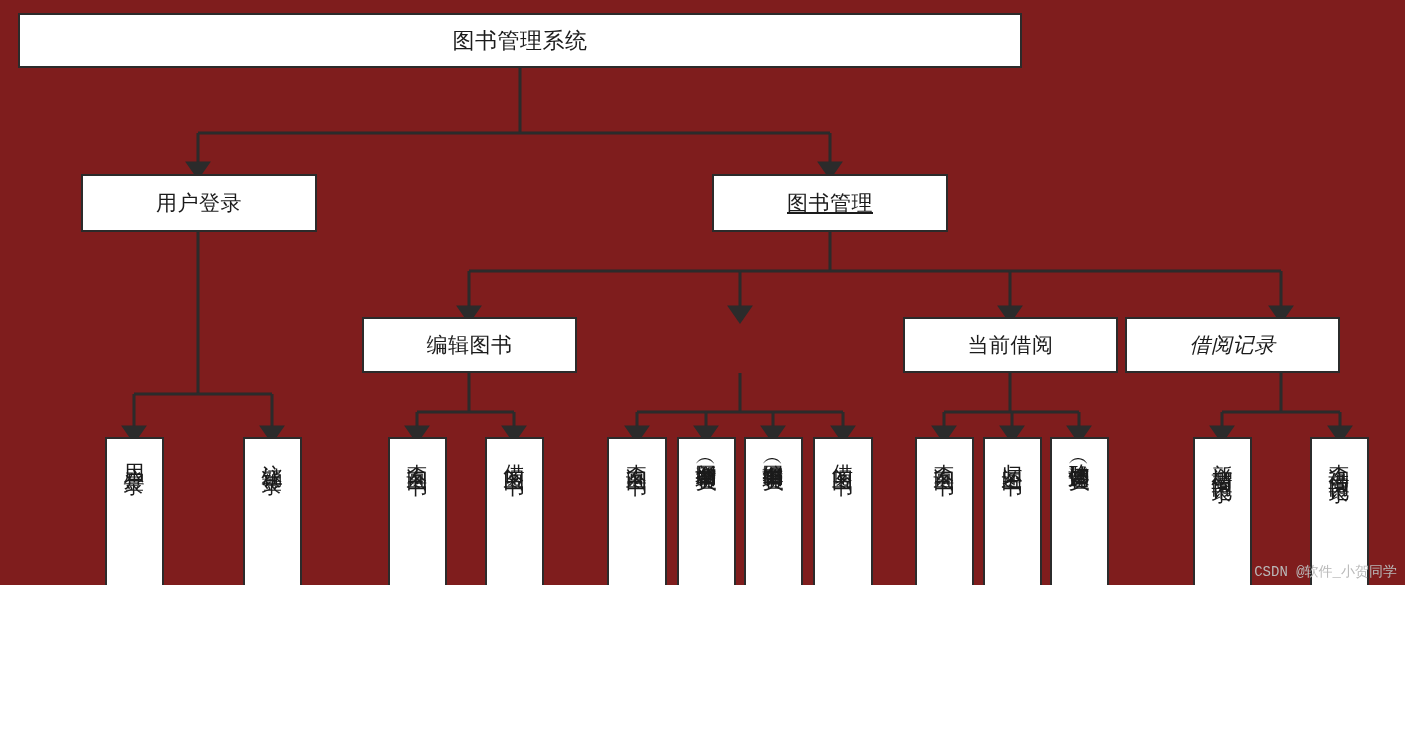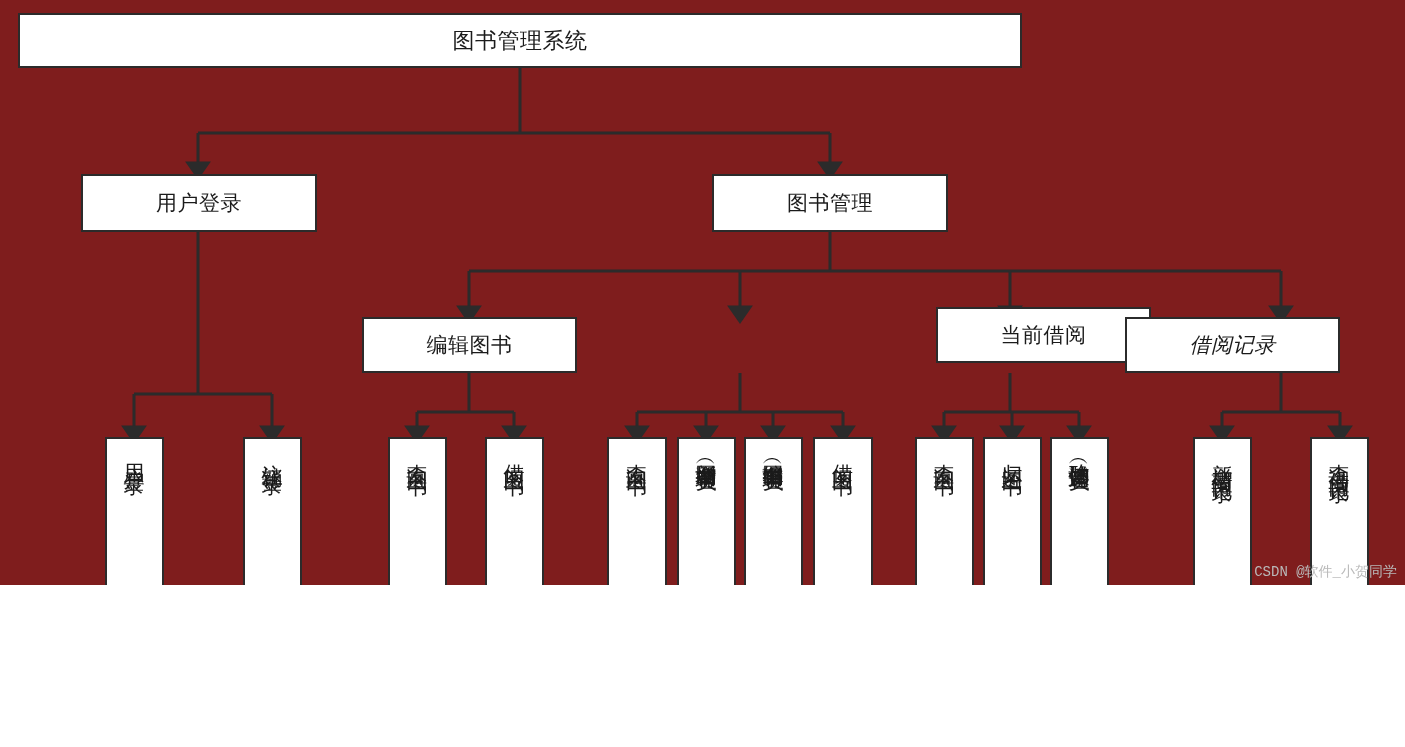--- a/index.html
+++ b/index.html
@@ -141,28 +141,28 @@
     </g>
   </svg>
 
   <div class="node horizontal root" style="left:18px; top:13px; width:1004px; height:55px;">
     <span class="node-label">图书管理系统</span>
   </div>
 
   <div class="node horizontal" style="left:81px; top:174px; width:236px; height:58px;">
     <span class="node-label">用户登录</span>
   </div>
-  <div class="node horizontal" style="left:712px; top:174px; width:236px; height:58px;">
+  <div class="node horizontal" style="left:712px; top:174px; width:236px; height:58px;text-decoration:underline;">
     <span class="node-label">图书管理</span>
   </div>
 
   <div class="node horizontal" style="left:362px; top:317px; width:215px; height:56px;">
     <span class="node-label">编辑图书</span>
   </div>
-  <div class="node horizontal" style="left:903px; top:307px; width:215px; height:56px;margin-left:33px;">
+  <div class="node horizontal" style="left:903px; top:317px; width:215px; height:56px;">
     <span class="node-label">当前借阅</span>
   </div>
   <div class="node horizontal" style="left:1125px; top:317px; width:215px; height:56px;font-style:italic;">
     <span class="node-label">借阅记录</span>
   </div>
 
   <div class="node vertical" style="left:105px; top:437px; width:59px; height:296px;">
     <span class="node-label">用户登录</span>
   </div>
   <div class="node vertical" style="left:243px; top:437px; width:59px; height:296px;">

